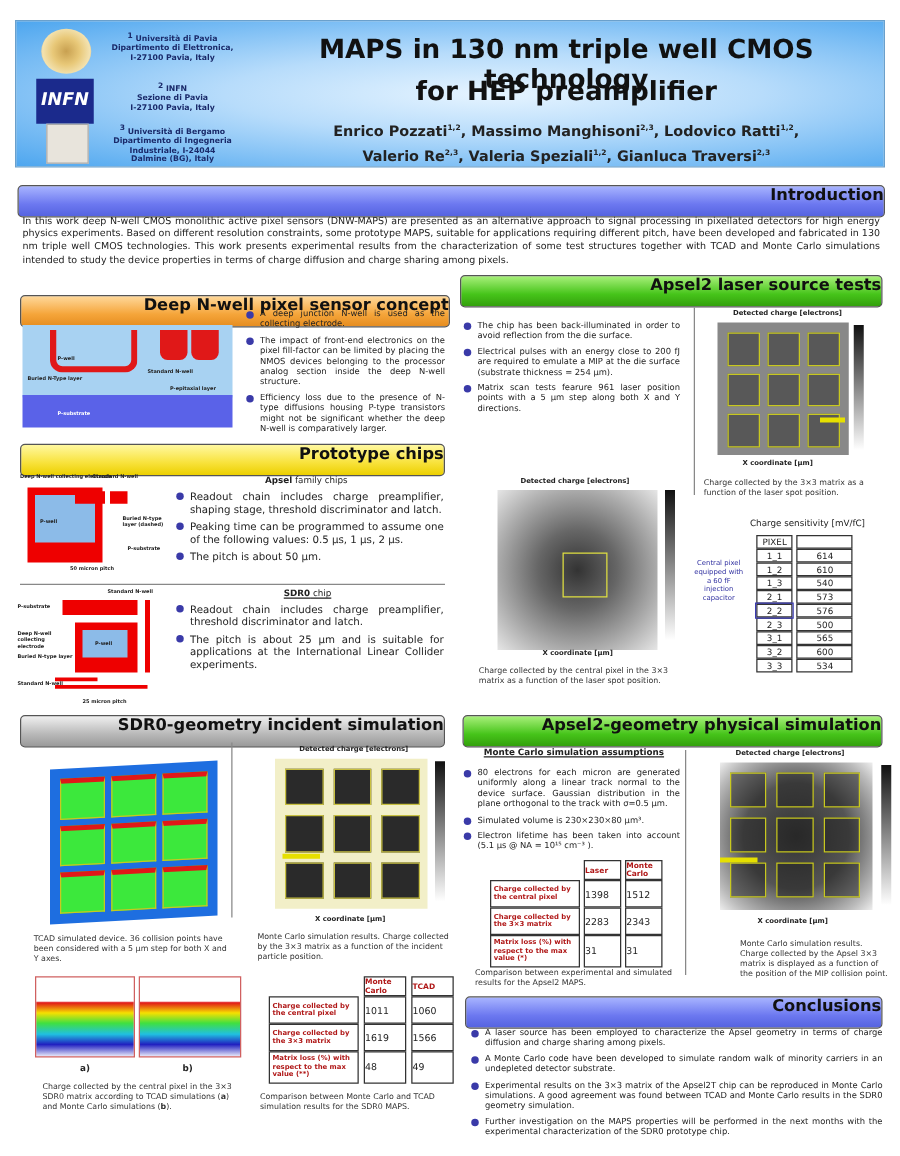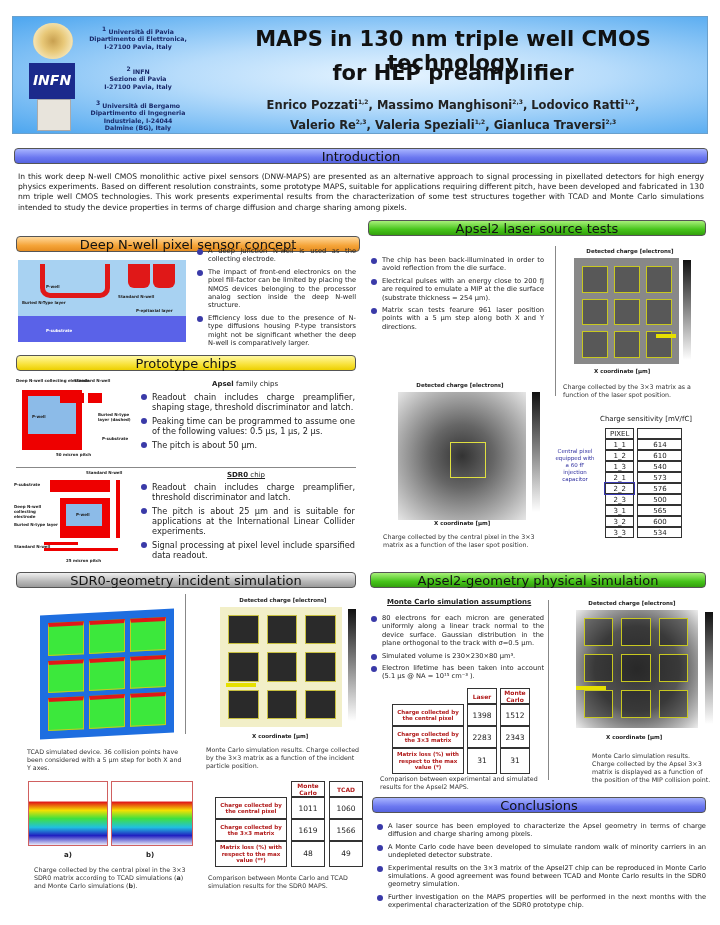--- a/index.html
+++ b/index.html
@@ -10,42 +10,42 @@
 .logo1{top:6px;border-radius:50%;background:radial-gradient(circle,#c8a050 0%,#e8c878 40%,#f3e2b0 70%,#b08040 100%)}
 .logo2{top:46px;background:#1b2a8c;color:#fff;font-weight:bold;font-style:italic;font-size:14px;text-align:center;line-height:34px;width:46px;left:16px}
 .logo3{top:82px;background:#e8e4dc;border:1px solid #aaa;width:34px;height:32px;left:24px}
 .aff{position:absolute;left:70px;width:110px;text-align:center;font-size:6.2px;font-weight:bold;color:#1a2a6a;line-height:7.4px}
 .title{position:absolute;left:190px;width:500px;text-align:center;font-weight:bold;color:#111}
 .t1{top:10px;font-size:21px}
 .t2{top:44px;font-size:21px}
 .auth{font-size:11.5px;color:#222}
 .a1{top:81px}.a2{top:101px}
 sup{font-size:6px}
-.secbar{position:absolute;height:16px;border-radius:4px;border:1px solid #555;text-align:center;font-weight:normal;font-size:13px;line-height:15px;color:#111}
+.secbar{position:absolute;height:26px;border-radius:4px;border:1px solid #555;text-align:right;font-weight:bold;font-size:13px;line-height:15px;color:#111}
 .blue{background:linear-gradient(#a8b4ff,#6c78f0 60%,#5563e0)}
 .orange{background:linear-gradient(#ffd89a,#f5a53a 60%,#e68d20)}
 .green{background:linear-gradient(#a8f07a,#46c41a 60%,#33a00c)}
 .yellow{background:linear-gradient(#fff8a0,#f8e23a 60%,#ecd000)}
 .gray{background:linear-gradient(#f0f0f0,#b8b8b8 60%,#9a9a9a)}
 .intro{left:18px;top:172px;width:686px;font-size:7.6px;line-height:10.2px;text-align:justify}
 ul.b{list-style:none}
 ul.b li{position:relative;padding-left:12px;text-align:justify;margin-bottom:4px}
 ul.b li::before{content:"";position:absolute;left:1px;top:2px;width:6px;height:6px;border-radius:50%;background:#3a3aa8}
 .small{font-size:6.7px;line-height:8.4px}
 .med{font-size:8.2px;line-height:10px}
 .cap{font-size:6.3px;line-height:8px;color:#333}
 .heat{position:absolute;background:radial-gradient(circle at 50% 50%,#333 0%,#666 35%,#aaa 70%,#e6e6e6 100%)}
 .grid9{position:absolute;display:grid;grid-template-columns:repeat(3,1fr);grid-template-rows:repeat(3,1fr);gap:6px}
 .grid9 div{border:1.2px solid #c8c820;background:rgba(40,40,40,0.5)}
 .cbar{position:absolute;width:8px;background:linear-gradient(#111,#fff)}
 .ctitle{position:absolute;font-size:5.5px;font-weight:bold;text-align:center}
 .axlab{position:absolute;font-size:5.5px;font-weight:bold}
 table.s{border-collapse:separate;border-spacing:3px 0;font-size:7px}
 table.s td{border:1px solid #333;text-align:center;height:11px;padding:0 4px}
-.res td{border:1.5px solid #333;text-align:center;font-size:7.5px}
+.res td{border:1.5px solid #333;text-align:left;font-size:7.5px}
 .res td.lab{color:#b01818;font-weight:bold;font-size:5.5px;line-height:6.5px;width:72px;padding:2px}
 .res td.hd{color:#b01818;font-weight:bold;font-size:6px;line-height:7px}
 .res td.empty{border:none}
 .divline{position:absolute;background:#888}
 .redblk{position:absolute;background:#e00}
 .lblue{position:absolute;background:#8cbbe8}
 .tiny{position:absolute;font-size:4px;font-weight:bold;color:#222}
 </style>
 </head>
 <body>
@@ -140,21 +140,20 @@
   <div class="tiny" style="left:0;top:52px">Buried N-type layer</div>
   <div class="redblk" style="left:30px;top:72px;width:34px;height:3px"></div>
   <div class="redblk" style="left:30px;top:78px;width:74px;height:3px"></div>
   <div class="tiny" style="left:0;top:74px">Standard N-well</div>
   <div class="tiny" style="left:52px;top:88px">25 micron pitch</div>
 </div>
 <div class="abs" style="left:227px;top:471px;font-size:7px;text-decoration:underline"><b>SDR0</b><span> chip</span></div>
 <ul class="abs b med" style="left:140px;top:482px;width:215px">
   <li>Readout chain includes charge preamplifier, threshold discriminator and latch.</li>
   <li>The pitch is about 25 µm and is suitable for applications at the International Linear Collider experiments.</li>
-  <li>Signal processing at pixel level include sparsified data readout.</li>
 </ul>
 
 <div class="secbar green" style="left:368px;top:220px;width:338px">Apsel2 laser source tests</div>
 <ul class="abs b small" style="left:370px;top:256px;width:174px">
   <li>The chip has been back-illuminated in order to avoid reflection from the die surface.</li>
   <li>Electrical pulses with an energy close to 200 fJ are required to emulate a MIP at the die surface (substrate thickness = 254 µm).</li>
   <li>Matrix scan tests fearure 961 laser position points with a 5 µm step along both X and Y directions.</li>
 </ul>
 <div class="divline" style="left:555px;top:246px;width:1px;height:150px"></div>
 <div class="abs" style="left:560px;top:248px;width:140px;height:130px">

